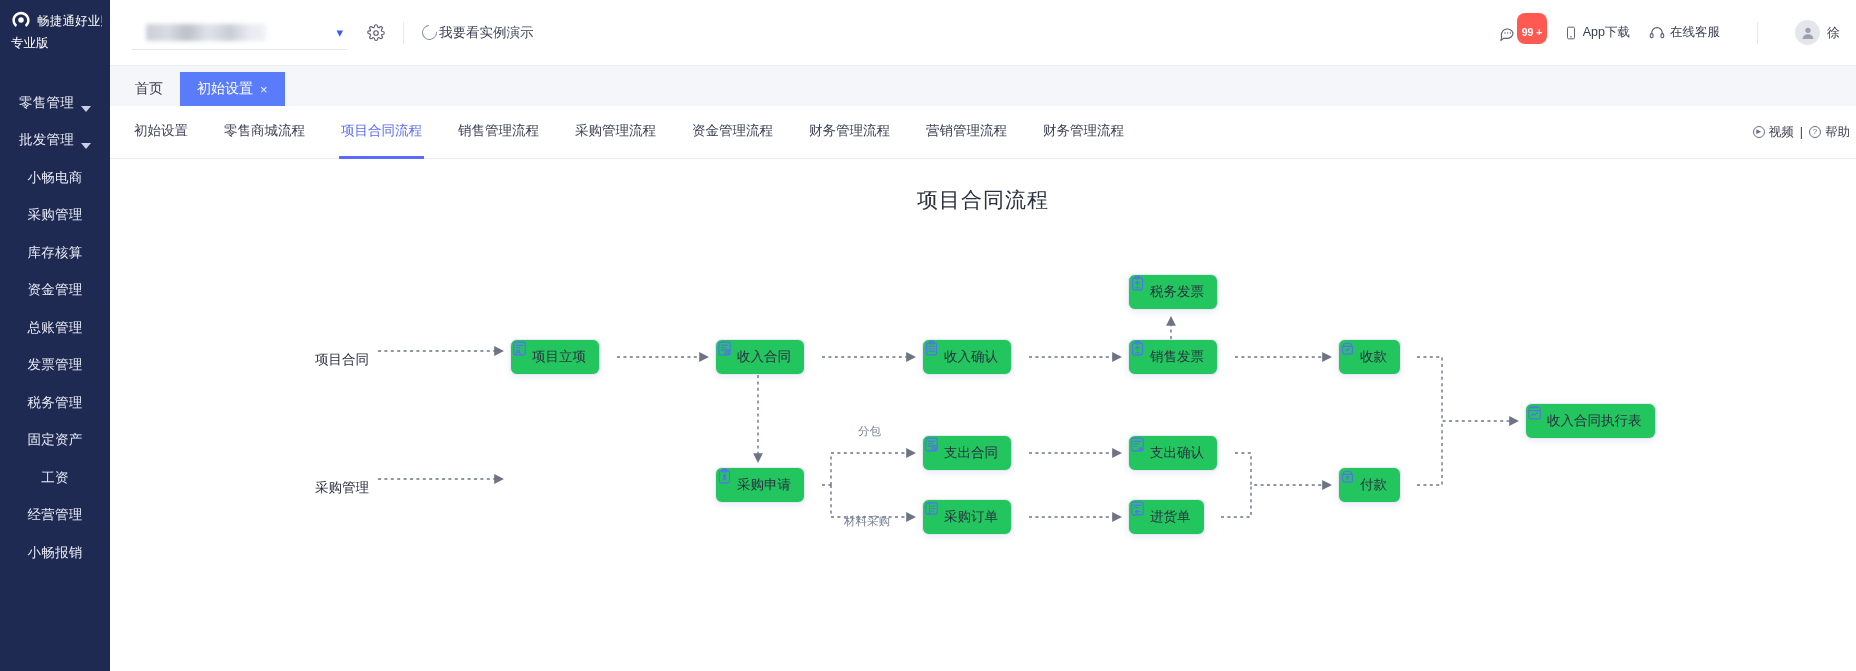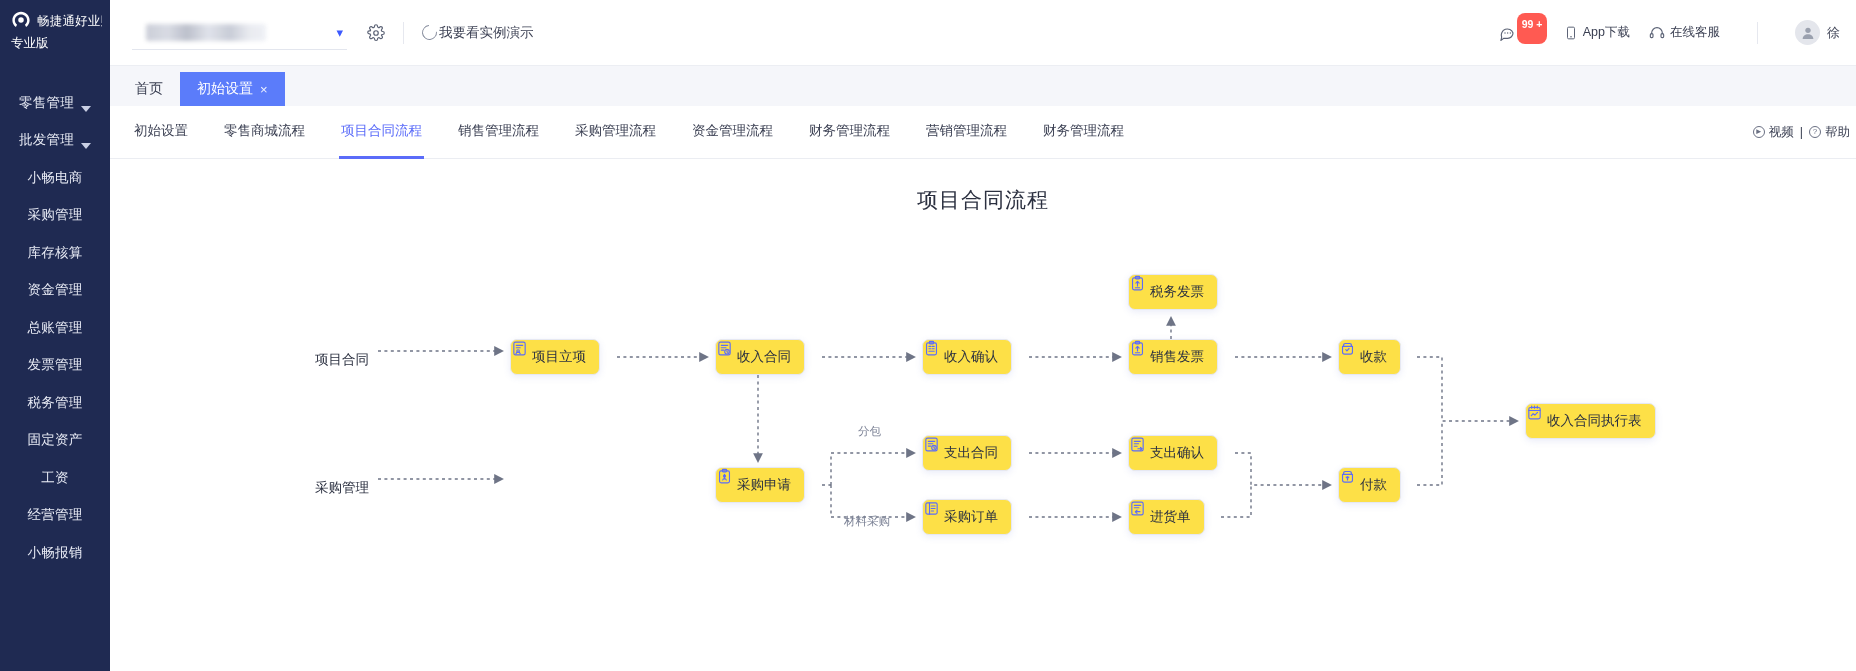--- a/index.html
+++ b/index.html
@@ -70,21 +70,21 @@
     border-radius: 50%; border-top-color: transparent; transform: rotate(40deg);
   }
   .top-right { margin-left: auto; display: flex; align-items: center; gap: 19px; }
   .top-act {
     display: flex; align-items: center; gap: 5px; color: #3a3f52;
     font-size: 12.5px; cursor: pointer; position: relative; white-space: nowrap;
   }
   .badge {
     position: absolute; top: -11px; left: 18px;
     background: #ff5a52; color: #fff; font-size: 10.5px; line-height: 15px;
-    height: 31px; padding: 4px 5px; border-radius: 8px; font-weight: bold;
+    height: 31px; padding: 12px 5px; border-radius: 8px; font-weight: bold;
     white-space: nowrap;
   }
   .avatar-wrap { display: flex; align-items: center; gap: 7px; }
   .avatar {
     width: 25px; height: 25px; border-radius: 50%; background: #e4e6ec;
     display: flex; align-items: center; justify-content: center;
   }
   .uname { color: #3a3f52; font-size: 13px; }
 
   
@@ -134,21 +134,21 @@
   .flow svg { position: absolute; left: 0; top: 0; }
 
   .lane-label {
     position: absolute; font-size: 13.5px; color: #2b3040; white-space: nowrap;
   }
   .edge-label {
     position: absolute; font-size: 11.5px; color: #7a8094; white-space: nowrap;
   }
 
   .node {
-    position: absolute; height: 36px; background: #fde047;
+    position: absolute; height: 36px; background: #22c55e;
     border: 1px solid #e6e8f2; border-radius: 7px;
     display: flex; align-items: center; gap: 8px; padding: 0 13px;
     box-shadow: 0 2px 7px rgba(92,108,200,.13);
     font-size: 13.5px; color: #2b3040; white-space: nowrap; cursor: pointer;
   }
   .node .ico { width: 17px; height: 17px; flex: 0 0 17px; display: block; }
 </style>
 </head>
 <body>
 

